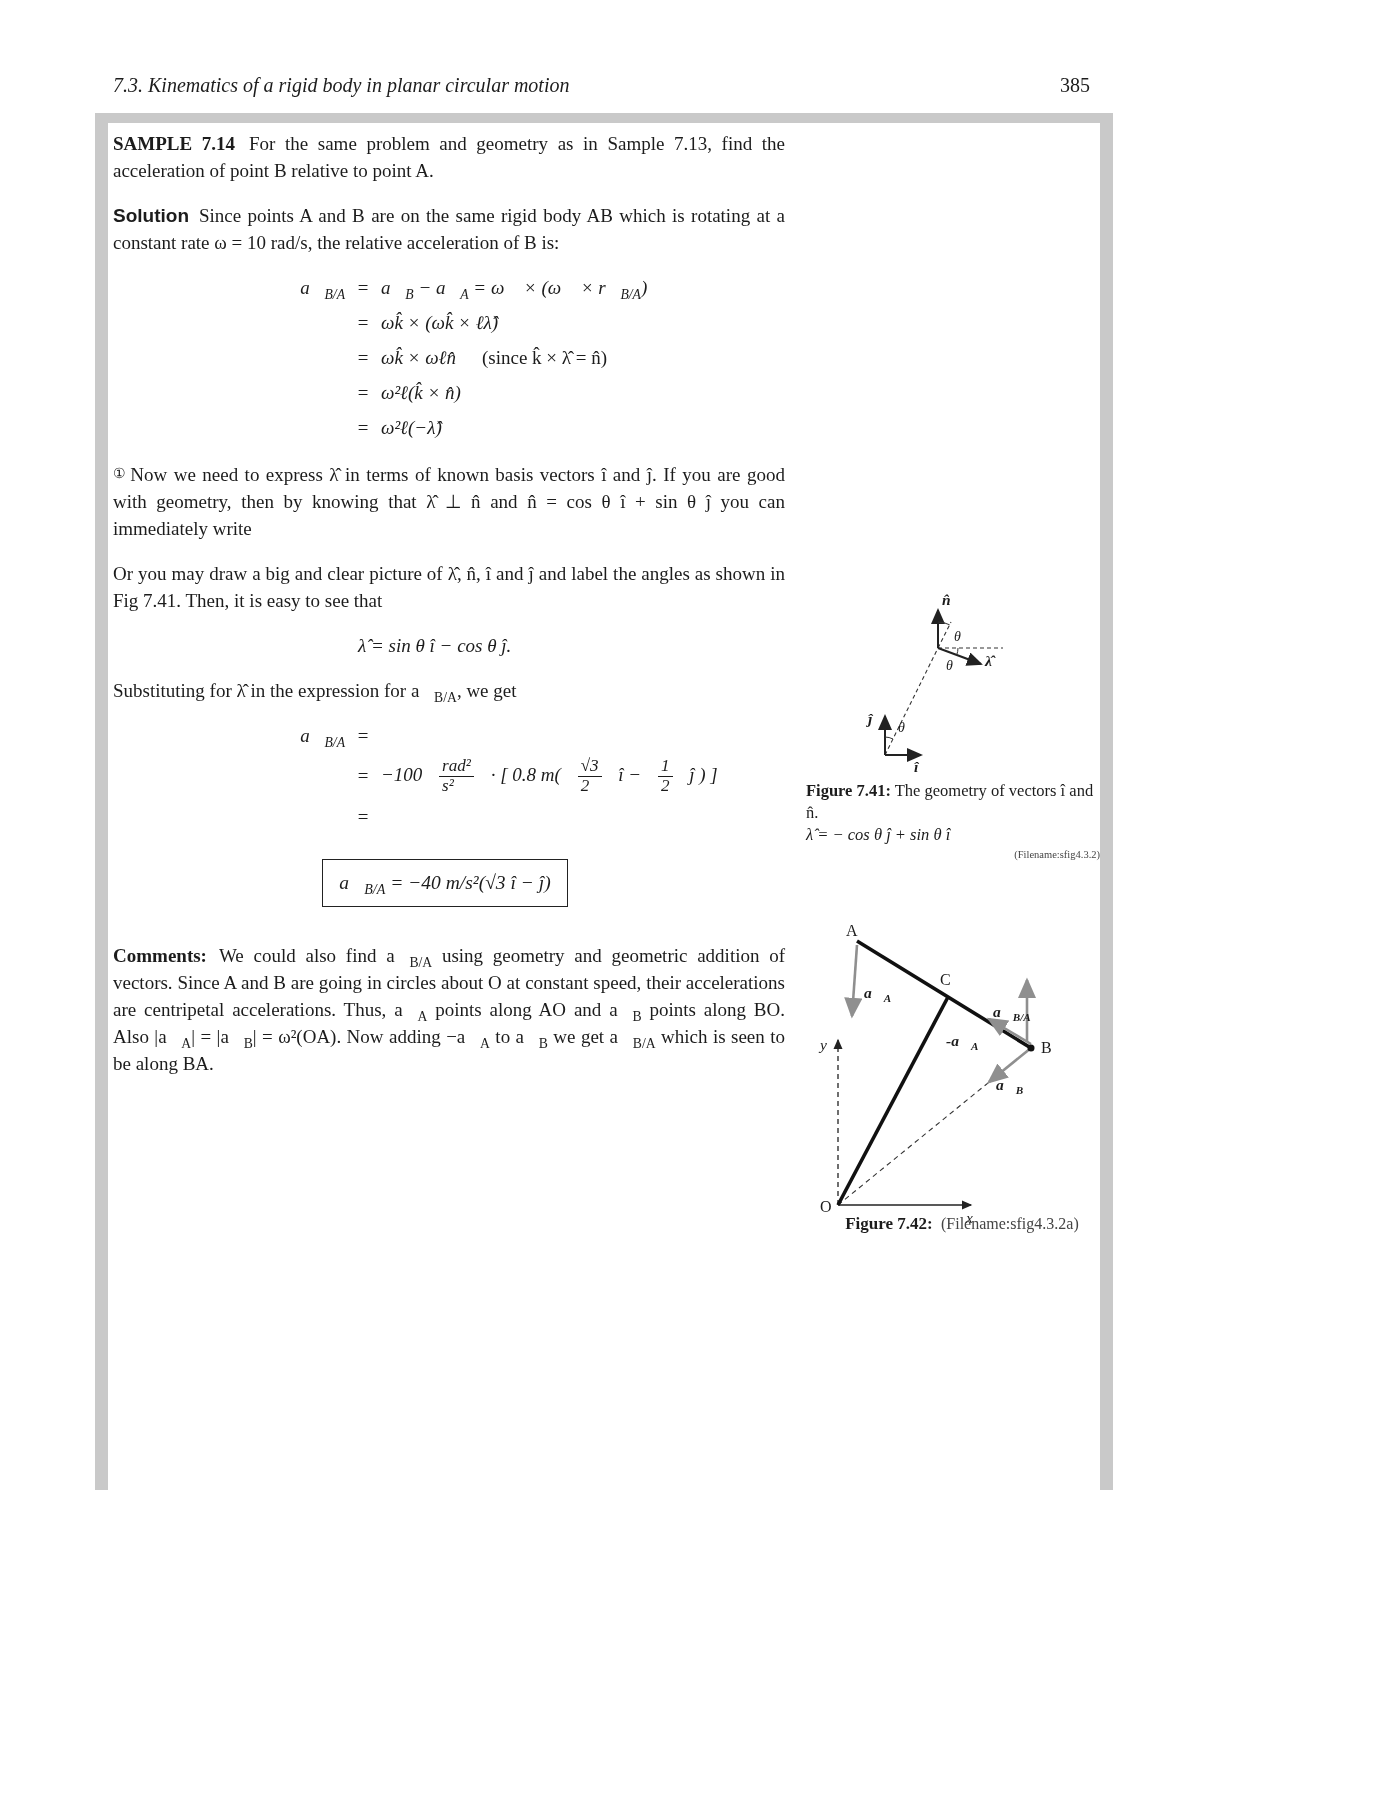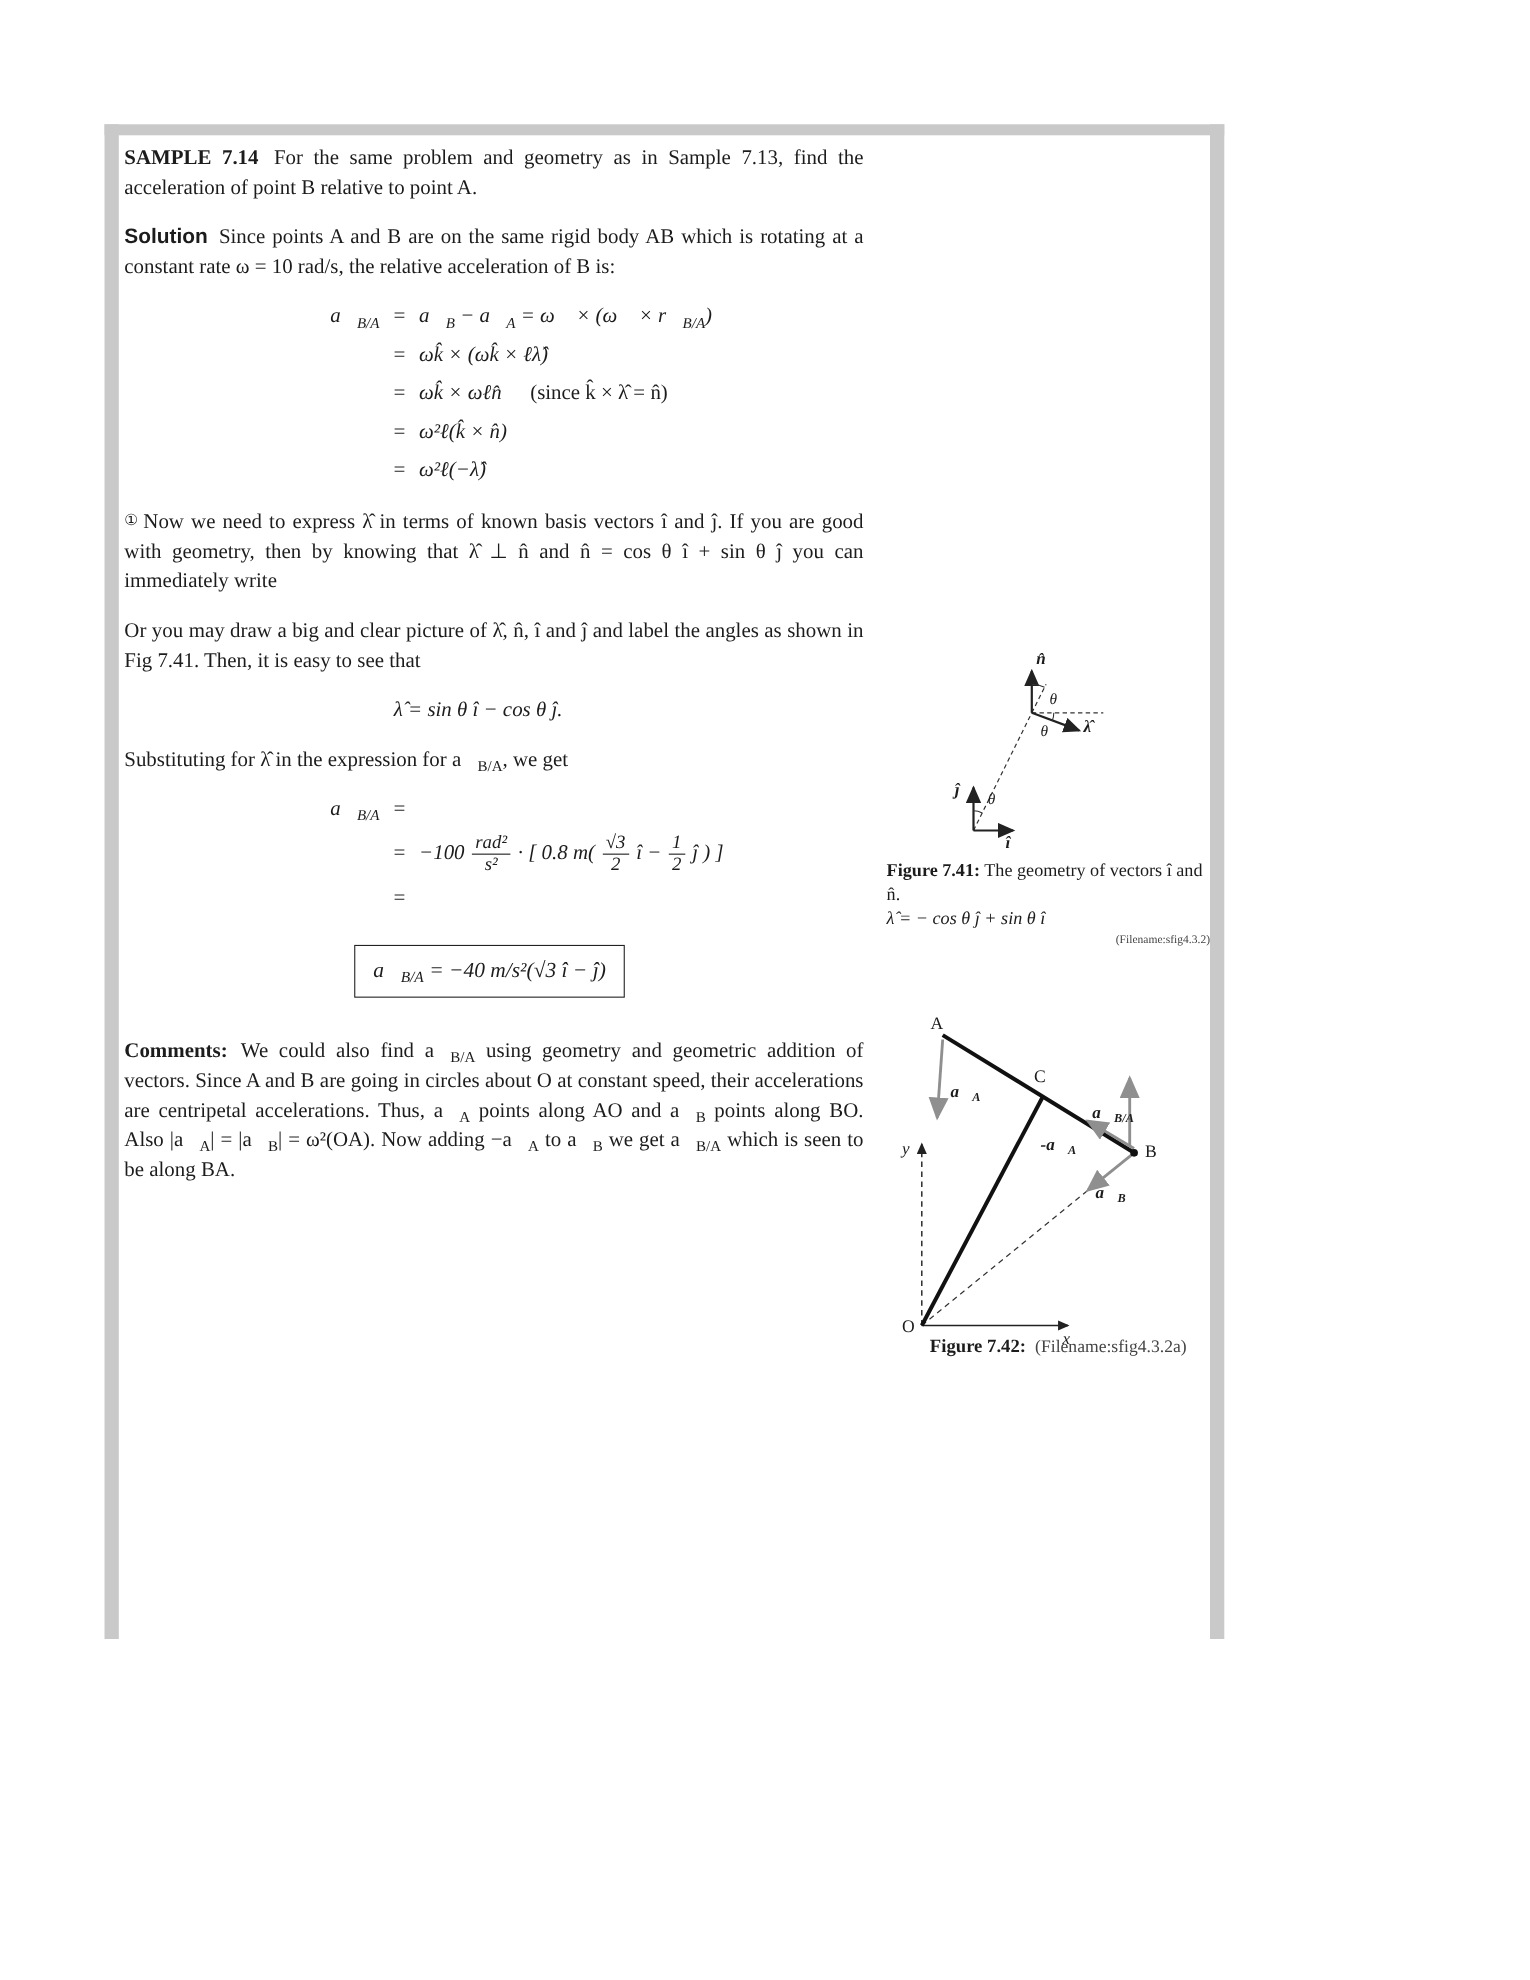--- a/index.html
+++ b/index.html
@@ -23,21 +23,21 @@
             font-size:19px;line-height:1.42;text-align:justify;}
   .para{margin:0 0 18px 0;}
   .sample-label{font-weight:bold;margin-right:14px;}
   .solution-label{font-family:"Liberation Sans",sans-serif;font-weight:bold;margin-right:10px;}
   .comments-label{font-weight:bold;margin-right:12px;}
   .note-marker{font-size:14px;vertical-align:3px;margin-right:3px;}
 
   .math{font-style:italic;}
   sub{font-size:0.72em;line-height:0;}
   .frac{display:inline-flex;flex-direction:column;vertical-align:middle;
-        text-align:center;margin:0 2px;line-height:1.1;font-size:0.9em;}
+        text-align:left;margin:0 12px;line-height:1.1;font-size:0.9em;}
   .fnum{border-bottom:1.2px solid currentColor;padding:0 3px;}
   .fden{padding:0 3px;}
 
   .eqblock{margin:16px 0 20px 150px;font-style:italic;text-align:left;}
   .eqrow{display:grid;grid-template-columns:82px 36px auto;align-items:center;margin-bottom:8px;}
   .eq-lhs{text-align:right;}
   .eq-rel{text-align:center;}
   .eq-note{font-style:normal;margin-left:26px;}
 
   .disp{margin:6px 0 18px 170px;font-style:italic;text-align:left;}
@@ -69,20 +69,24 @@
   .figlabel{font-weight:bold;}
   .capmath{font-style:italic;}
   .filename{font-size:10.5px;color:#444;text-align:right;margin-top:3px;}
   .filename-inline{font-size:16px;color:#444;margin-left:4px;}
 </style>
 </head>
 <body>
 
 <div class="page">
 
+  <div class="running-head">
+    <span class="head-title">7.3.  Kinematics of a rigid body in planar circular motion</span>
+    <span class="page-number">385</span>
+  </div>
 
   <div class="frame frame-top"></div>
   <div class="frame frame-left"></div>
   <div class="frame frame-right"></div>
 
   <div class="main-col">
 
     <p class="para">
       <span class="sample-label">SAMPLE 7.14</span><span>For the same problem and geometry as in Sample 7.13, find the acceleration of point B relative to point A.</span>
     </p>

